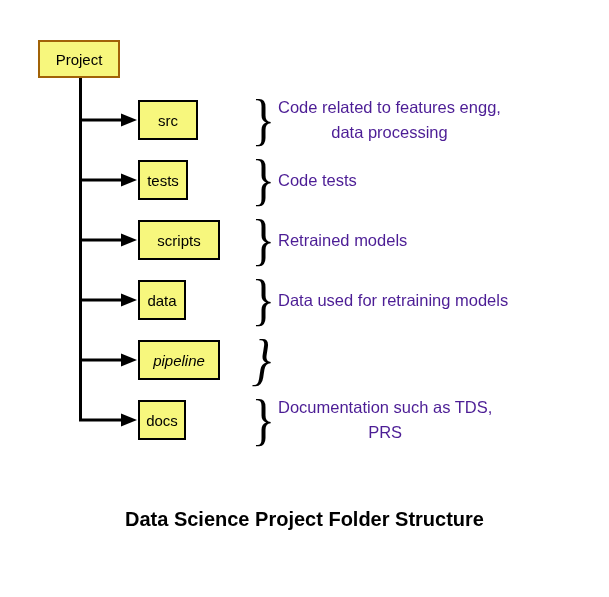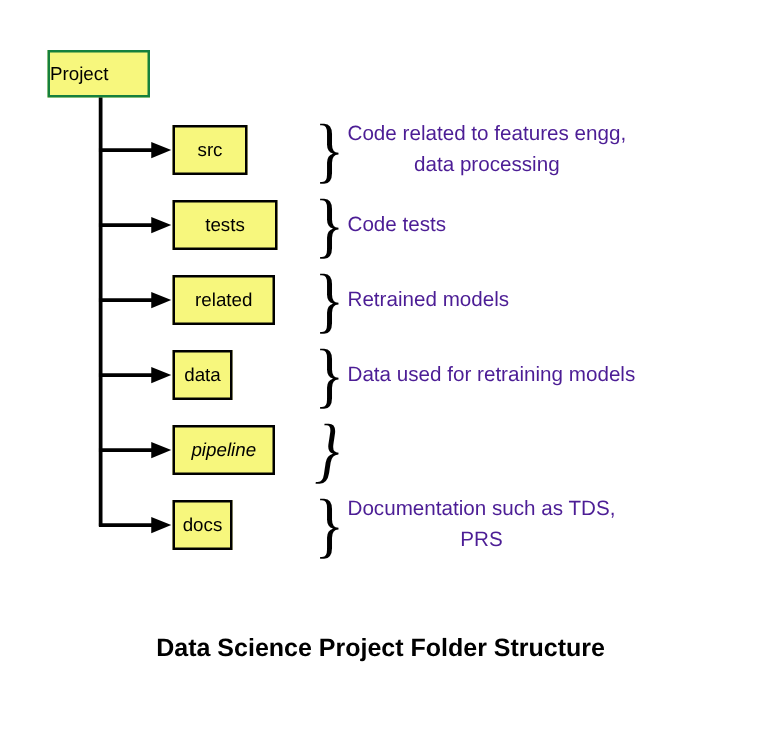--- a/index.html
+++ b/index.html
@@ -6,22 +6,22 @@
   .canvas{
     position:relative;
     width:609px;height:597px;
     background:#ffffff;
     font-family:"Liberation Sans", sans-serif;
     overflow:hidden;
   }
   
   .project-box{
     position:absolute;left:38px;top:40px;width:82px;height:38px;
-    background:#F7F77D;border:2px solid #15803d;box-sizing:border-box;
-    display:flex;align-items:center;
+    background:#F7F77D;border:2px solid #a16207;box-sizing:border-box;
+    display:flex;align-items:center;justify-content:center;
     font-size:15px;color:#000;
   }
   
   .trunk{
     position:absolute;left:79px;top:78px;width:3px;height:343px;background:#000;
   }
   
   .row{
     position:absolute;left:79px;right:0;height:64px;
     display:flex;align-items:center;
@@ -33,21 +33,21 @@
   .r4{top:328px;font-style:italic;}
   .r5{top:388px;}
   .arrow{flex:0 0 auto;display:block;}
   .box-slot{flex:0 0 auto;width:112px;display:flex;align-items:center;}
   .folder-box{
     height:40px;background:#F7F77D;border:2px solid #000;box-sizing:border-box;
     display:flex;align-items:center;justify-content:center;
     font-size:15px;color:#000;
   }
   .w60{width:60px;}
-  .w62{width:84px;}
+  .w62{width:50px;}
   .w64{width:48px;}
   .w82{width:82px;}
   .brace{
     flex:0 0 auto;width:20px;
     font-family:"Liberation Serif", serif;
     font-size:58px;line-height:1;font-weight:400;color:#000;
     text-align:center;
     transform:scaleX(0.85);
     user-select:none;
   }
@@ -104,21 +104,21 @@
     <div class="desc">Code tests</div>
   </div>
 
   <div class="row r2">
     <svg class="arrow" width="59" height="16" viewBox="0 0 59 16">
       <line x1="0" y1="8" x2="44" y2="8" stroke="#000" stroke-width="3"></line>
       <polygon points="42,1.5 58,8 42,14.5" fill="#000"></polygon>
     </svg>
     <div class="box-slot">
       <div class="folder-box w82">
-        <span>related</span>
+        <span>scripts</span>
       </div>
     </div>
     <span class="brace">}</span>
     <div class="desc">Retrained models</div>
   </div>
 
   <div class="row r3">
     <svg class="arrow" width="59" height="16" viewBox="0 0 59 16">
       <line x1="0" y1="8" x2="44" y2="8" stroke="#000" stroke-width="3"></line>
       <polygon points="42,1.5 58,8 42,14.5" fill="#000"></polygon>

